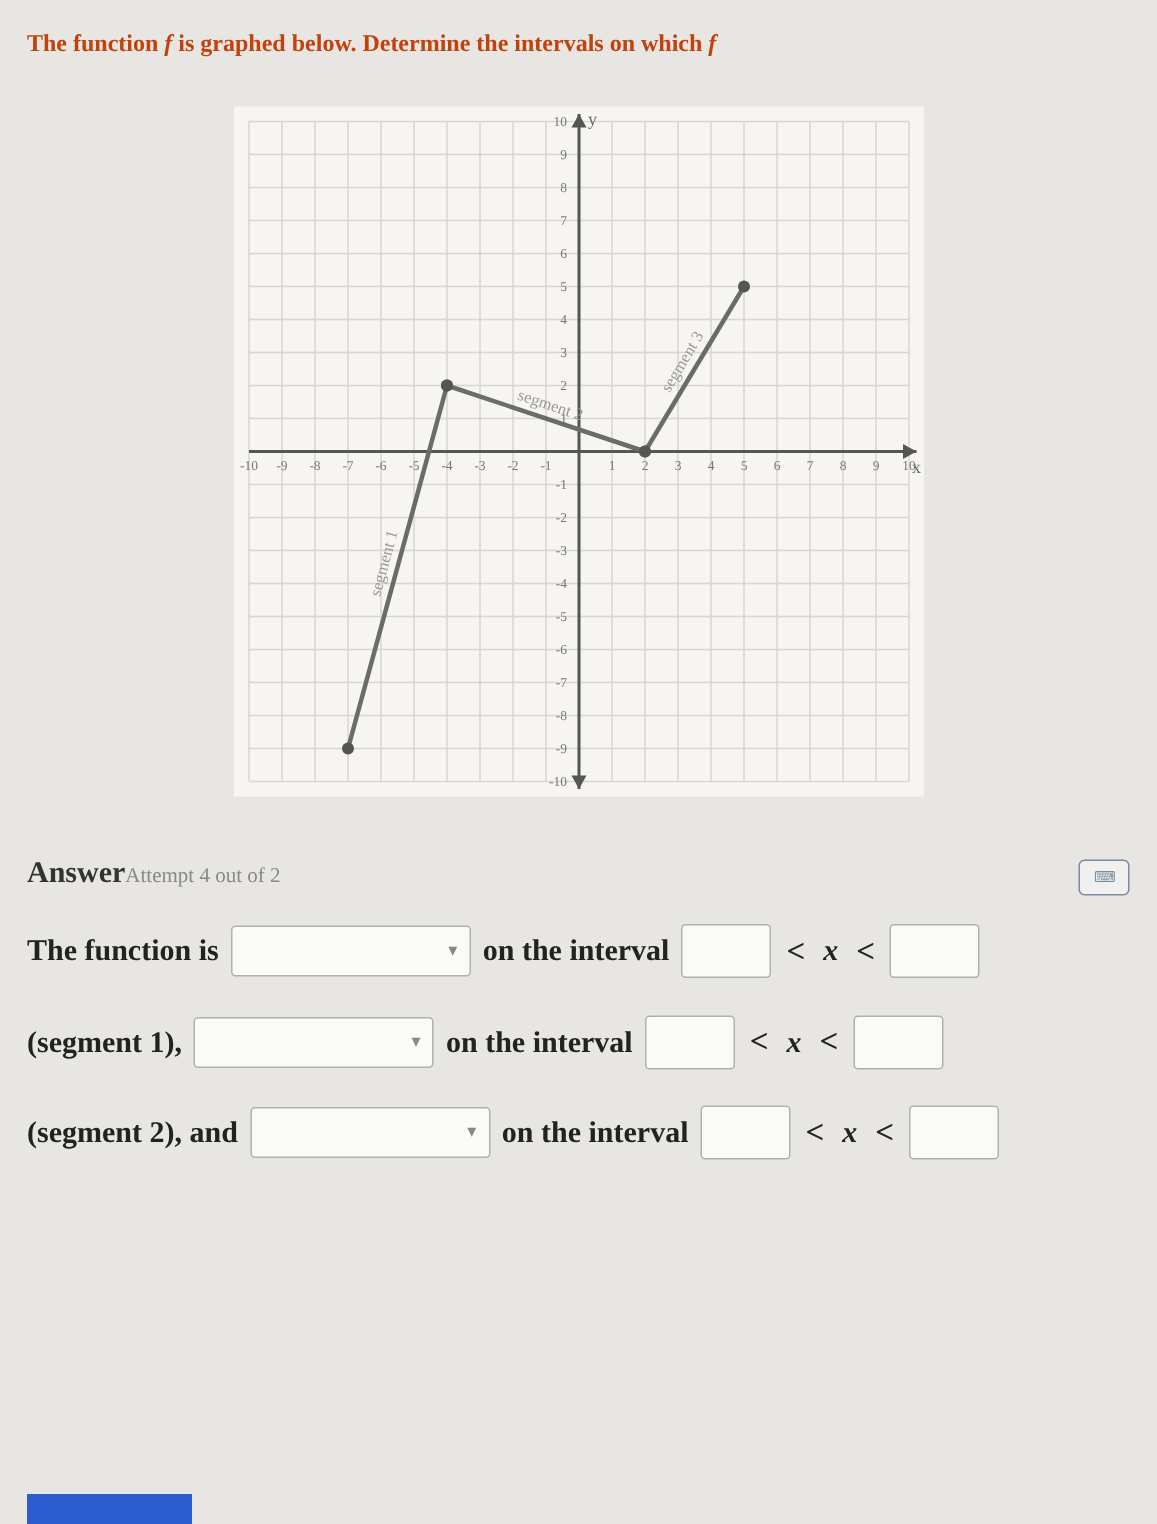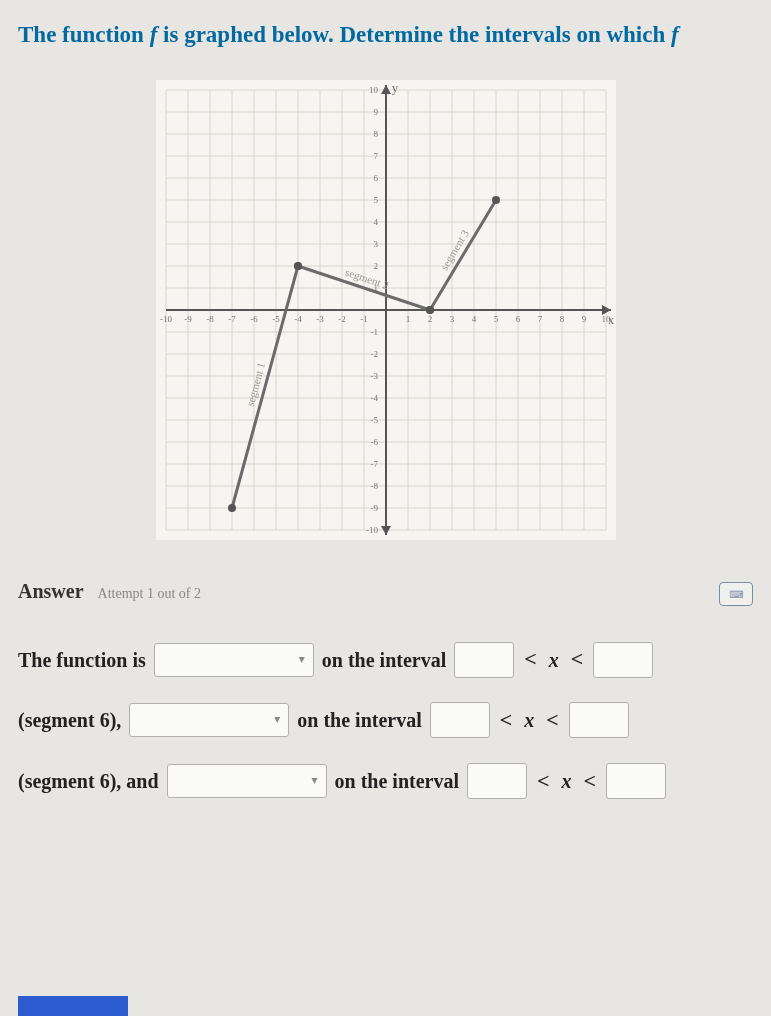--- a/index.html
+++ b/index.html
@@ -7,42 +7,41 @@
       width: 771px;
       height: 1016px;
       background: #e8e6e2;
       font-family: Georgia, 'Times New Roman', serif;
       color: #2a2a2a;
       padding: 20px 18px;
       position: relative;
       overflow: hidden;
     }
     .question {
-      font-size: 23px;
+      font-size: 16px;
       font-weight: bold;
-      color: #0369a1;
+      color: #c2410c;
       line-height: 1.3;
       margin-bottom: 30px;
       filter: blur(0.3px);
     }
     .question .fvar { font-style: italic; }
     .graph-wrap {
       display: flex;
       justify-content: center;
       margin-bottom: 40px;
     }
     svg.graph {
       background: #f6f5f1;
       display: block;
     }
     .answer-header {
       display: flex;
       align-items: baseline;
-      gap: 14px;
-      margin-bottom: 28px;
+      margin-bottom: 12px;
       justify-content: flex-end;
     }
     .answer-label {
       font-size: 20px;
       font-weight: bold;
       color: #333;
     }
     .attempt {
       font-size: 14px;
       color: #888;
@@ -230,54 +229,54 @@
         <circle cx="142" cy="186" r="4"></circle>
         <circle cx="274" cy="230" r="4"></circle>
         <circle cx="274" cy="230" r="4"></circle>
         <circle cx="340" cy="120" r="4"></circle>
       </g>
   </svg>
 </div>
 
 <div class="answer-header">
   <span class="answer-label">Answer</span>
-  <span class="attempt">Attempt 1 out of 2</span>
+  <span class="attempt">Attempt 4 out of 2</span>
   <span class="keypad-icon">⌨</span>
 </div>
 
 <div class="answer-body">
 
   <div class="answer-row">
     <span>The function is</span>
     <span class="select">
         <span class="chev">▾</span>
       </span>
     <span>on the interval</span>
     <span class="numbox"></span>
     <span class="lt">&lt;</span>
     <span class="xvar">x</span>
     <span class="lt">&lt;</span>
     <span class="numbox"></span>
   </div>
 
   <div class="answer-row">
-    <span>(segment 6),</span>
+    <span>(segment 1),</span>
     <span class="select">
         <span class="chev">▾</span>
       </span>
     <span>on the interval</span>
     <span class="numbox"></span>
     <span class="lt">&lt;</span>
     <span class="xvar">x</span>
     <span class="lt">&lt;</span>
     <span class="numbox"></span>
   </div>
 
   <div class="answer-row">
-    <span>(segment 6), and</span>
+    <span>(segment 2), and</span>
     <span class="select">
         <span class="chev">▾</span>
       </span>
     <span>on the interval</span>
     <span class="numbox"></span>
     <span class="lt">&lt;</span>
     <span class="xvar">x</span>
     <span class="lt">&lt;</span>
     <span class="numbox"></span>
   </div>

